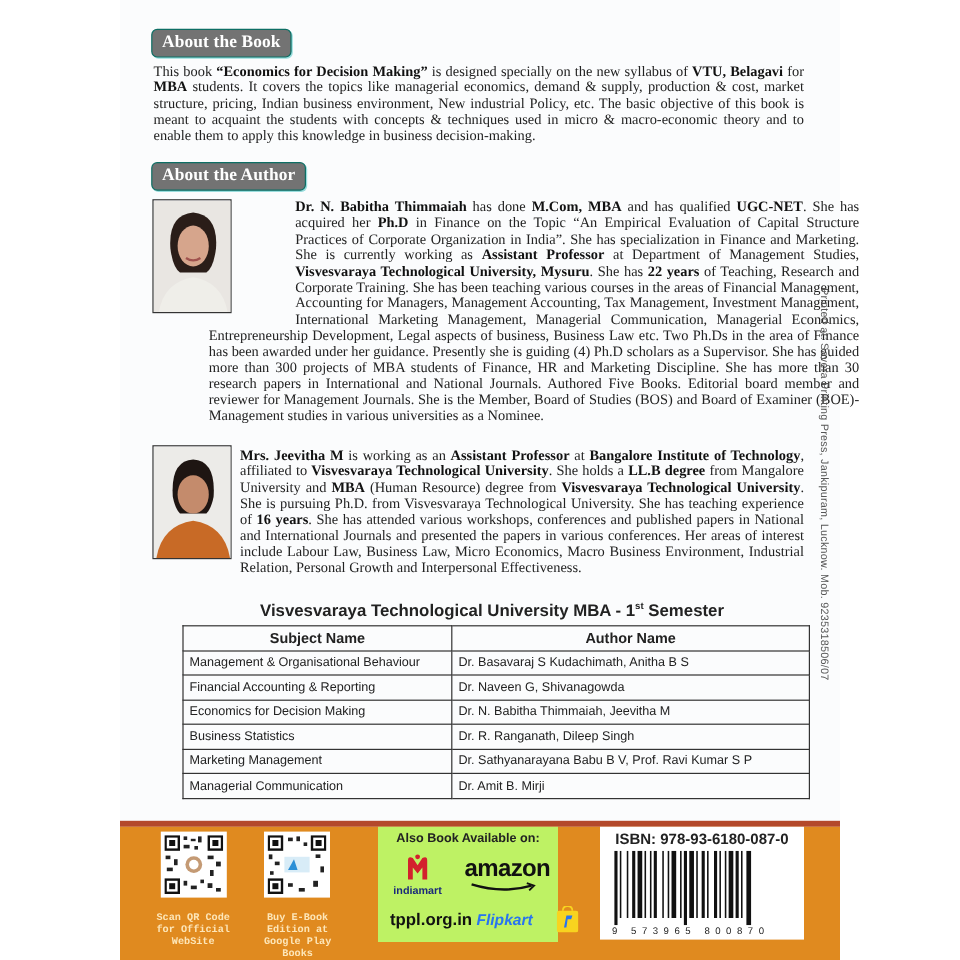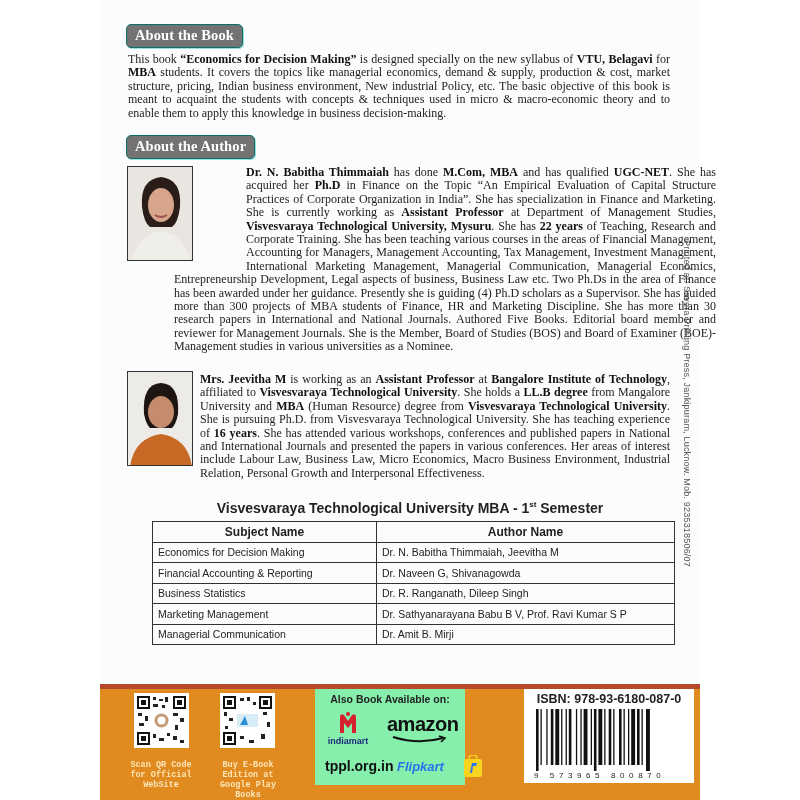--- a/index.html
+++ b/index.html
@@ -13,23 +13,23 @@
   .tbl-title { position:absolute; left:150px; top:500px; width:520px; text-align:center; font-family:"Liberation Sans", sans-serif; font-weight:bold; font-size:14px; color:#222; }
   .tbl-title sup { font-size:8px; }
   table.vtu { position:absolute; left:152px; top:521px; width:523px; border-collapse:collapse; font-family:"Liberation Sans", sans-serif; font-size:10.5px; color:#222; }
   table.vtu th, table.vtu td { border:1.2px solid #333; height:19.5px; padding:0 5px; text-align:left;margin-top:40px; }
   table.vtu th { text-align:center; font-weight:bold; font-size:12px; }
   table.vtu col.c1 { width:224px; }
   .band-top { position:absolute; left:100px; top:684px; width:600px; height:5px; background:#b4492b; }
   .band { position:absolute; left:100px; top:689px; width:600px; height:111px; background:#e08a1f; }
   .qr { position:absolute; top:693px; width:55px; height:55px; background:#fff; padding:3px; box-sizing:border-box; }
   .qr-cap { position:absolute; top:760px; width:80px; text-align:center; font-family:Liberation Mono, monospace; font-weight:bold; font-size:8.5px; line-height:10px; color:#fde6b8; }
-  .avail { position:absolute; left:315px; top:689px; width:150px; height:96px; background:#86efac; font-family:"Liberation Sans", sans-serif; }
+  .avail { position:absolute; left:315px; top:689px; width:150px; height:96px; background:#bef264; font-family:"Liberation Sans", sans-serif; }
   .avail .h { position:absolute; top:4px; width:100%; text-align:center; font-size:10.5px; font-weight:bold; color:#222; }
-  .isbn { position:absolute; left:524px; top:689px; width:170px; height:94px; background:#fff; font-family:"Liberation Sans", sans-serif; }
+  .isbn { position:absolute; left:500px; top:689px; width:170px; height:94px; background:#fff; font-family:"Liberation Sans", sans-serif; }
   .isbn .h { position:absolute; top:3px; width:100%; text-align:center; font-weight:bold; font-size:12.5px; color:#222; }
   .isbn .digits { position:absolute; top:82px; left:10px; font-size:8px; letter-spacing:4.6px; color:#222; }
 </style>
 </head>
 <body>
 
 <div class="cover"></div>
 
 <div class="pill" style="top:24px;">About the Book</div>
 <div class="para" id="p-book" style="left:128px; top:53px; width:542px;"><span>This book </span><b>“Economics for Decision Making”</b><span> is designed specially on the new syllabus of </span><b>VTU, Belagavi</b><span> for </span><b>MBA</b><span> students. It covers the topics like managerial economics, demand &amp; supply, production &amp; cost, market structure, pricing, Indian business environment, New industrial Policy, etc. The basic objective of this book is meant to acquaint the students with concepts &amp; techniques used in micro &amp; macro-economic theory and to enable them to apply this knowledge in business decision-making.</span></div>
@@ -70,26 +70,30 @@
       <col>
     </colgroup>
   <thead>
     <tr>
       <th>Subject Name</th>
       <th>Author Name</th>
     </tr>
   </thead>
   <tbody>
     <tr>
+        <td>Management &amp; Organisational Behaviour</td>
+        <td>Dr. Basavaraj S Kudachimath, Anitha B S</td>
+      </tr>
+    <tr>
+        <td>Financial Accounting &amp; Reporting</td>
+        <td>Dr. Naveen G, Shivanagowda</td>
+      </tr>
+    <tr>
         <td>Economics for Decision Making</td>
         <td>Dr. N. Babitha Thimmaiah, Jeevitha M</td>
-      </tr>
-    <tr>
-        <td>Financial Accounting &amp; Reporting</td>
-        <td>Dr. Naveen G, Shivanagowda</td>
       </tr>
     <tr>
         <td>Business Statistics</td>
         <td>Dr. R. Ranganath, Dileep Singh</td>
       </tr>
     <tr>
         <td>Marketing Management</td>
         <td>Dr. Sathyanarayana Babu B V, Prof. Ravi Kumar S P</td>
       </tr>
     <tr>

